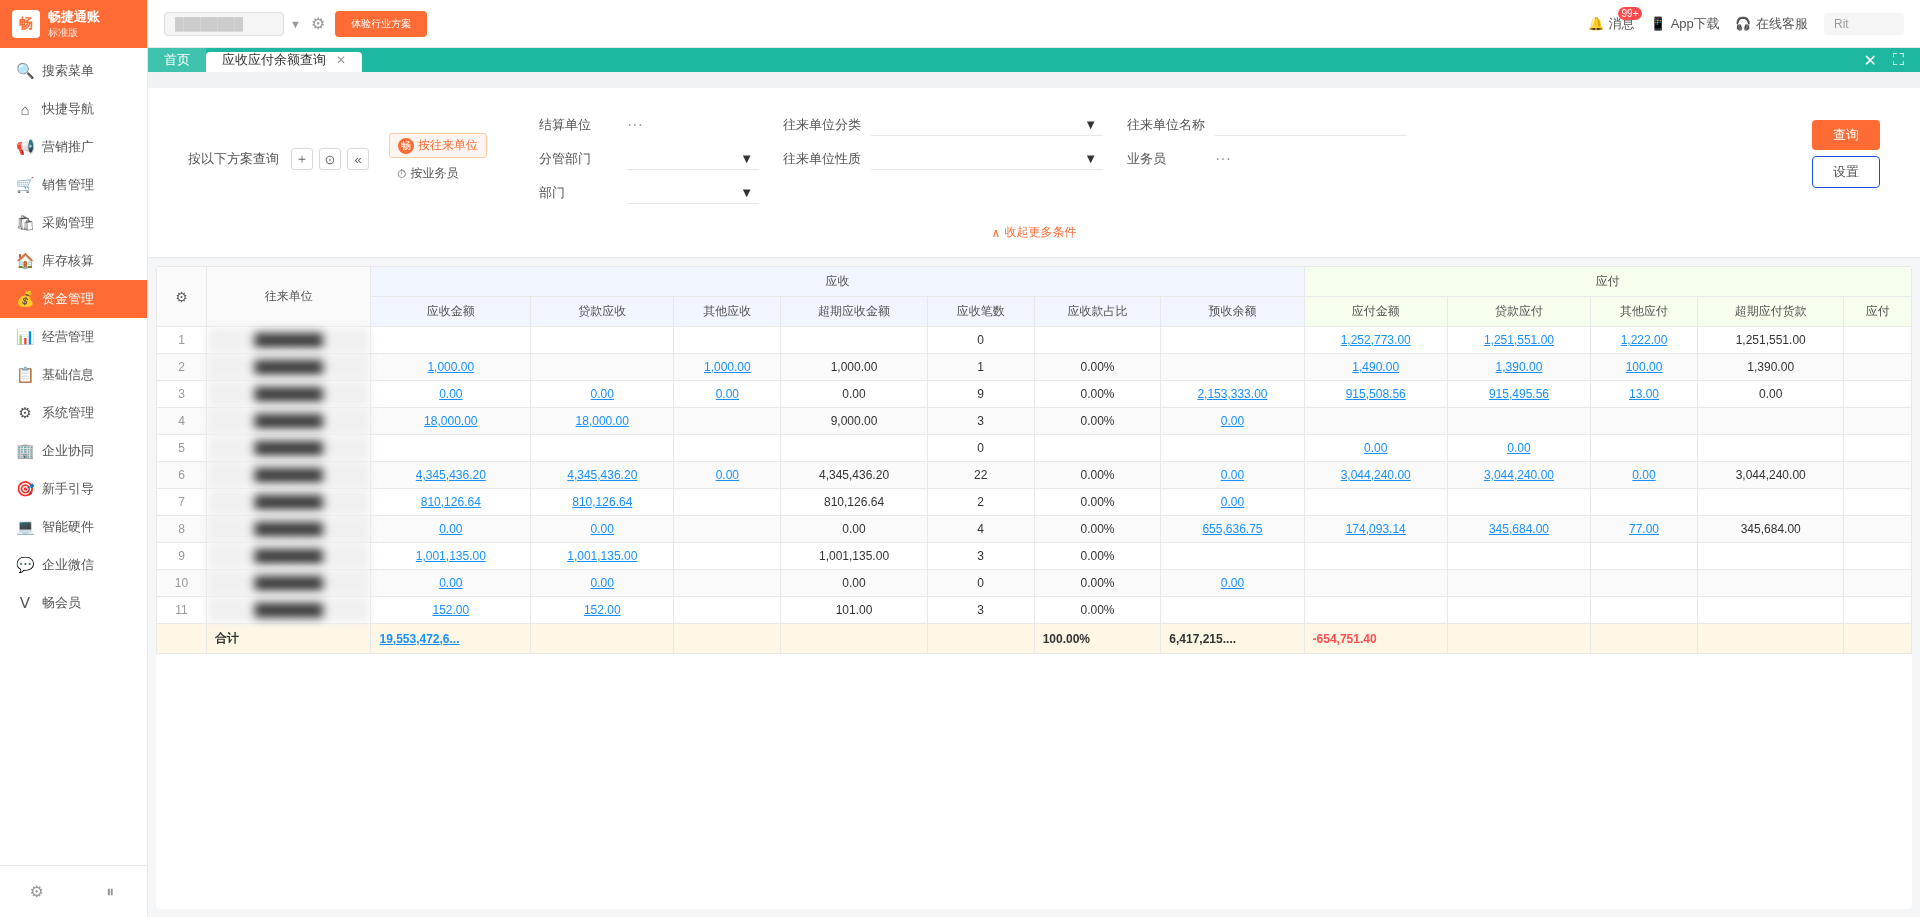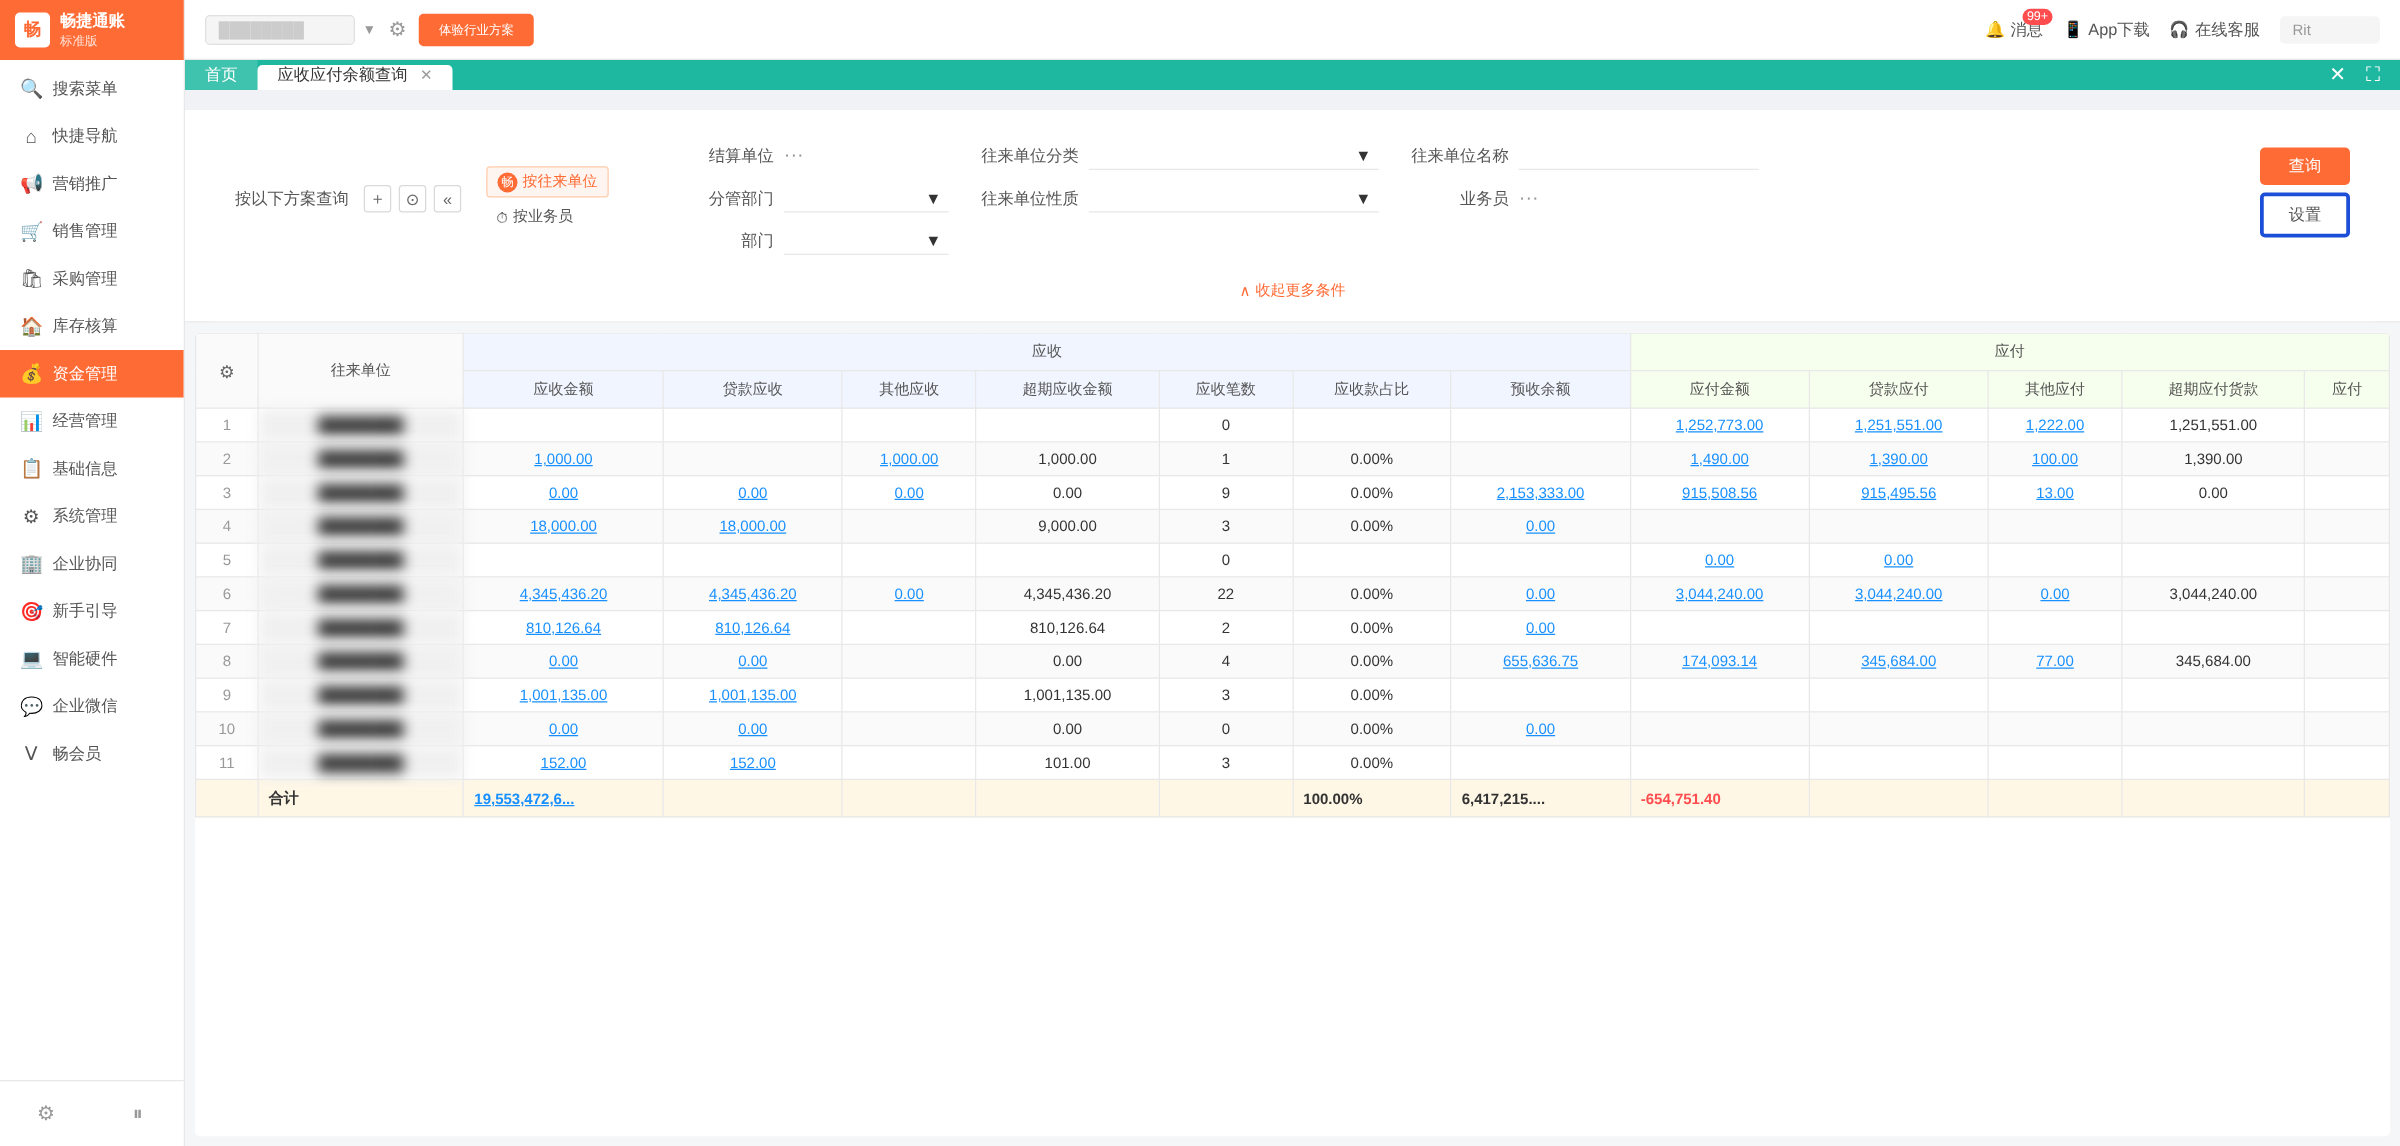--- a/index.html
+++ b/index.html
@@ -84,28 +84,28 @@
     .filter-area { padding: 8px 0 12px 0; background: #fff; }
     .filter-row { display: flex; align-items: center; gap: 12px; margin-bottom: 10px; padding: 0 20px; }
     .filter-label { font-size: 13px; color: #555; }
     .filter-actions { display: flex; gap: 6px; }
     .filter-icon-btn { width: 22px; height: 22px; border: 1px solid #d9d9d9; border-radius: 3px; display: flex; align-items: center; justify-content: center; cursor: pointer; font-size: 13px; color: #666; }
     .filter-scheme { display: flex; align-items: center; gap: 4px; background: #fff5f0; border: 1px solid #ffcca8; border-radius: 3px; padding: 3px 8px; cursor: pointer; }
     .filter-scheme-icon { width: 16px; height: 16px; background: #ff6b35; border-radius: 50%; display: flex; align-items: center; justify-content: center; color: #fff; font-size: 10px; }
     .filter-scheme-text { font-size: 12px; color: #ff6b35; }
     .filter-scheme2 { display: flex; align-items: center; gap: 4px; padding: 3px 8px; cursor: pointer; color: #555; font-size: 12px; }
     .filter-field { display: flex; align-items: center; gap: 8px; padding: 6px 0; }
-    .field-label { font-size: 13px; color: #555; min-width: 80px; text-align: right; }
+    .field-label { font-size: 13px; color: #555; min-width: 80px; }
     .field-input { flex: 1; border: none; border-bottom: 1px solid #e8e8e8; padding: 3px 6px; font-size: 13px; outline: none; color: #333; font-family: inherit; }
     .field-select { flex: 1; border: none; border-bottom: 1px solid #e8e8e8; padding: 3px 6px; font-size: 13px; outline: none; color: #333; background: transparent; font-family: inherit; display: flex; align-items: center; justify-content: space-between; cursor: pointer; }
     .field-dots { color: #999; font-size: 16px; cursor: pointer; }
     .collapse-row { display: flex; justify-content: center; padding: 4px 0; }
     .collapse-btn { display: flex; align-items: center; gap: 4px; color: #ff6b35; font-size: 12px; cursor: pointer; background: none; border: none; font-family: inherit; }
     .query-btn { background: #ff6b35; color: #fff; border: none; border-radius: 4px; padding: 6px 8px; font-size: 13px; cursor: pointer; font-family: Liberation Mono, monospace; }
-    .setting-btn { background: #fff; color: #555; border: 3px solid #1d4ed8; border-radius: 4px; padding: 6px 20px; font-size: 13px; cursor: pointer; font-family: inherit; }
+    .setting-btn { background: #fff; color: #555; border: 1px solid #1d4ed8; border-radius: 4px; padding: 6px 20px; font-size: 13px; cursor: pointer; font-family: inherit; }
 
     
     .table-container { flex: 1; overflow: auto; margin: 8px; background: #fff; border-radius: 4px; }
     .data-table { width: 100%; border-collapse: collapse; font-size: 12px; }
     .data-table th, .data-table td { border: 1px solid #e8e8e8; padding: 6px 8px; white-space: nowrap; }
     .data-table thead th { background: #fafafa; color: #555; font-weight: 500; text-align: center; }
     .data-table tbody td { text-align: center; color: #333; }
     .data-table tbody tr:nth-child(even) { background: #fafafa; }
     .data-table .link-val { color: #1890ff; text-decoration: underline; cursor: pointer; }
     .data-table .row-num { color: #999; }

